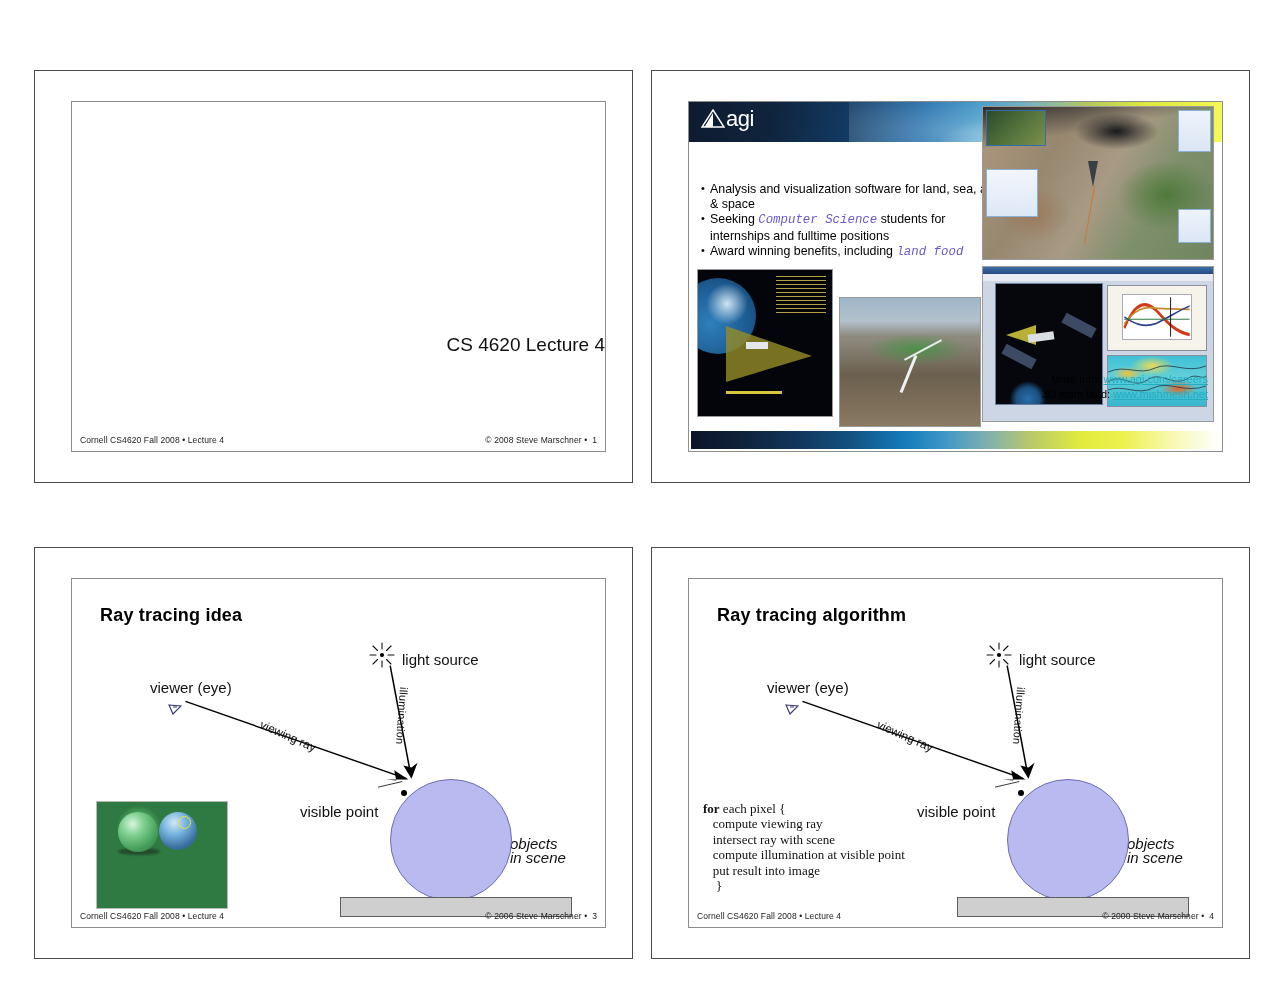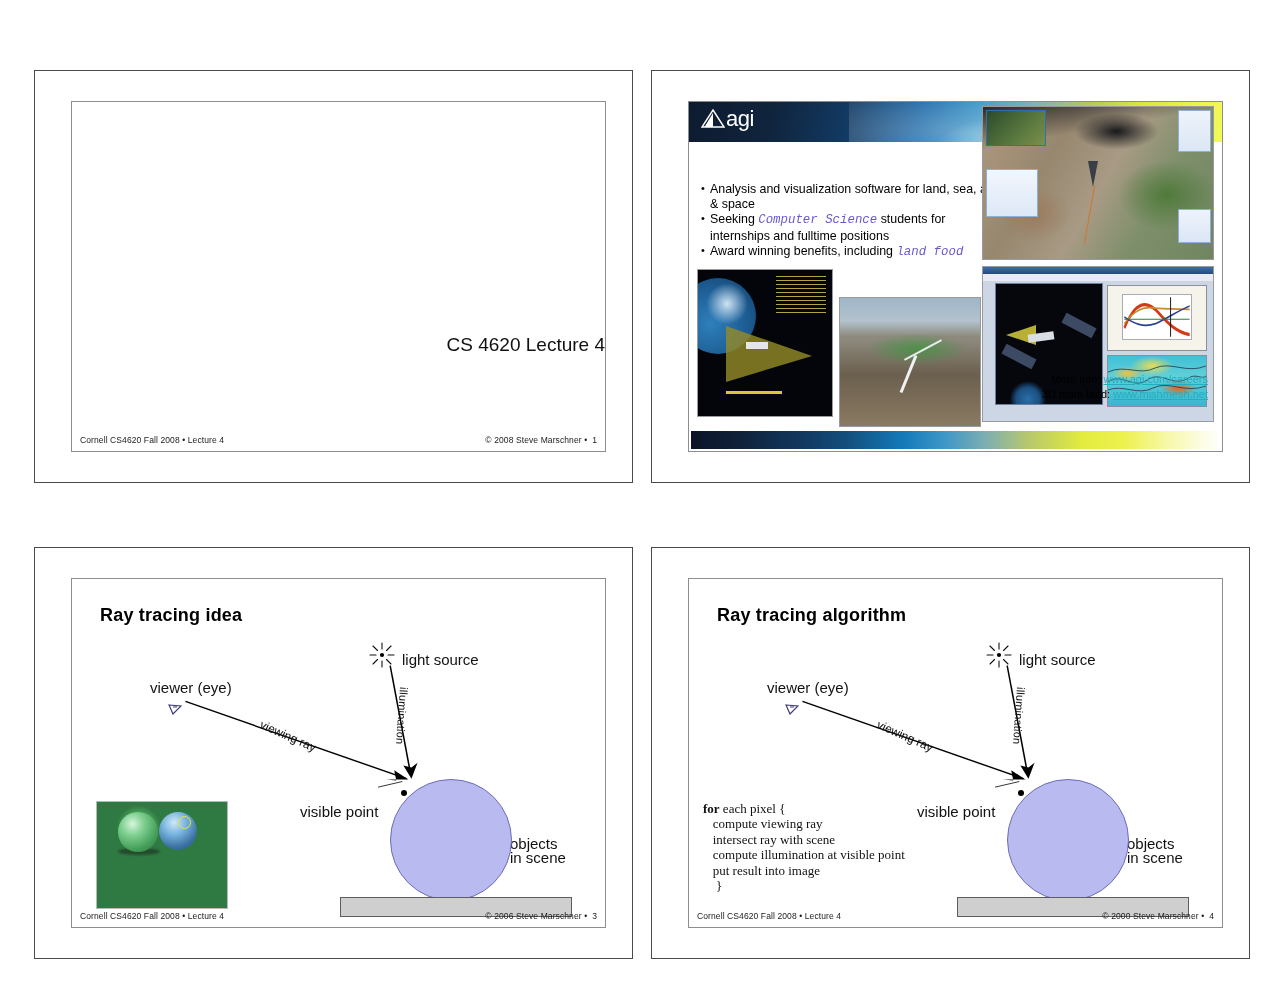--- a/index.html
+++ b/index.html
@@ -229,21 +229,21 @@
   .slide-title {
     position: absolute; left: 28px; top: 26px;
     font-size: 18px; font-weight: bold; color: #000;
     letter-spacing: .2px;
   }
   .diagram { position: absolute; inset: 0; }
   .dg-label { position: absolute; font-size: 15px; color: #111; white-space: nowrap; }
   .dg-viewer { left: 78px; top: 100px; }
   .dg-light  { left: 330px; top: 72px; }
   .dg-visible{ left: 228px; top: 224px; }
-  .dg-objects{ left: 438px; top: 258px; line-height: 14px; }
+  .dg-objects{ left: 438px; top: 258px; line-height: 14px; font-style: italic; }
   .eye {
     position: absolute; left: 96px; top: 122px;
     width: 14px; height: 12px;
   }
   .lightburst { position: absolute; left: 296px; top: 62px; width: 28px; height: 28px; }
   .illum-label {
     position: absolute; left: 324px; top: 108px;
     font-size: 11px; color: #111;
     writing-mode: vertical-rl;
     transform: rotate(4deg);

